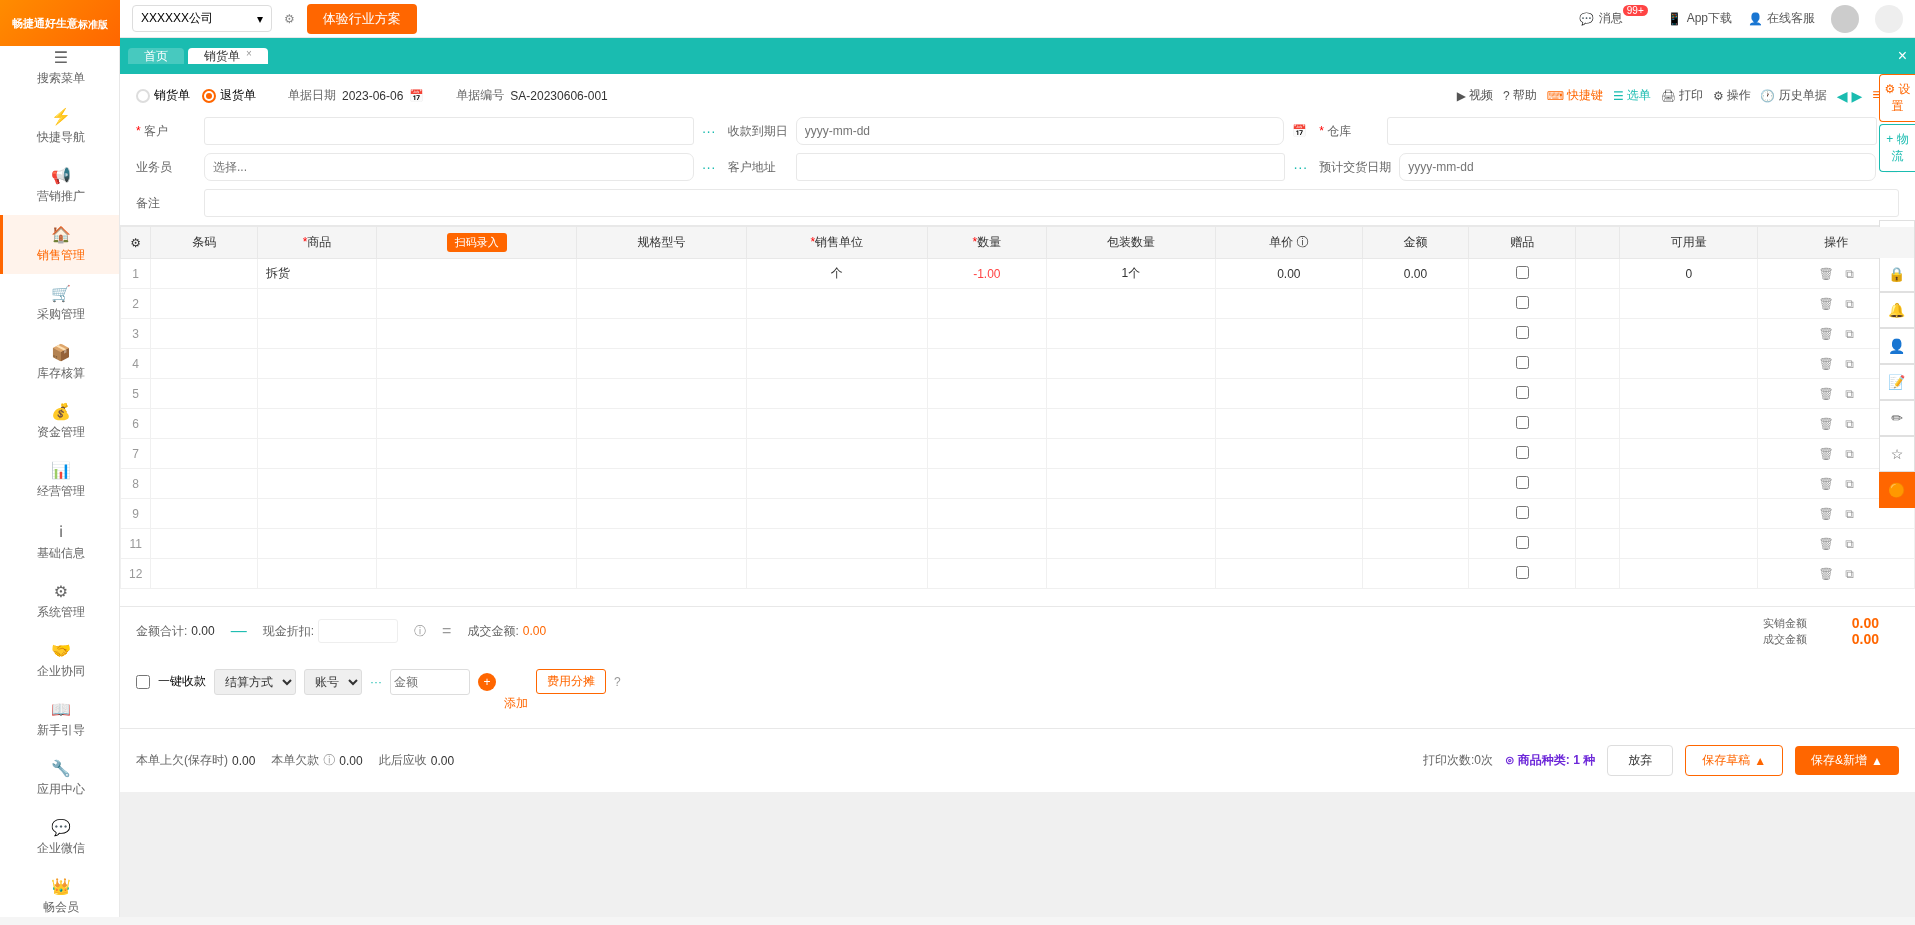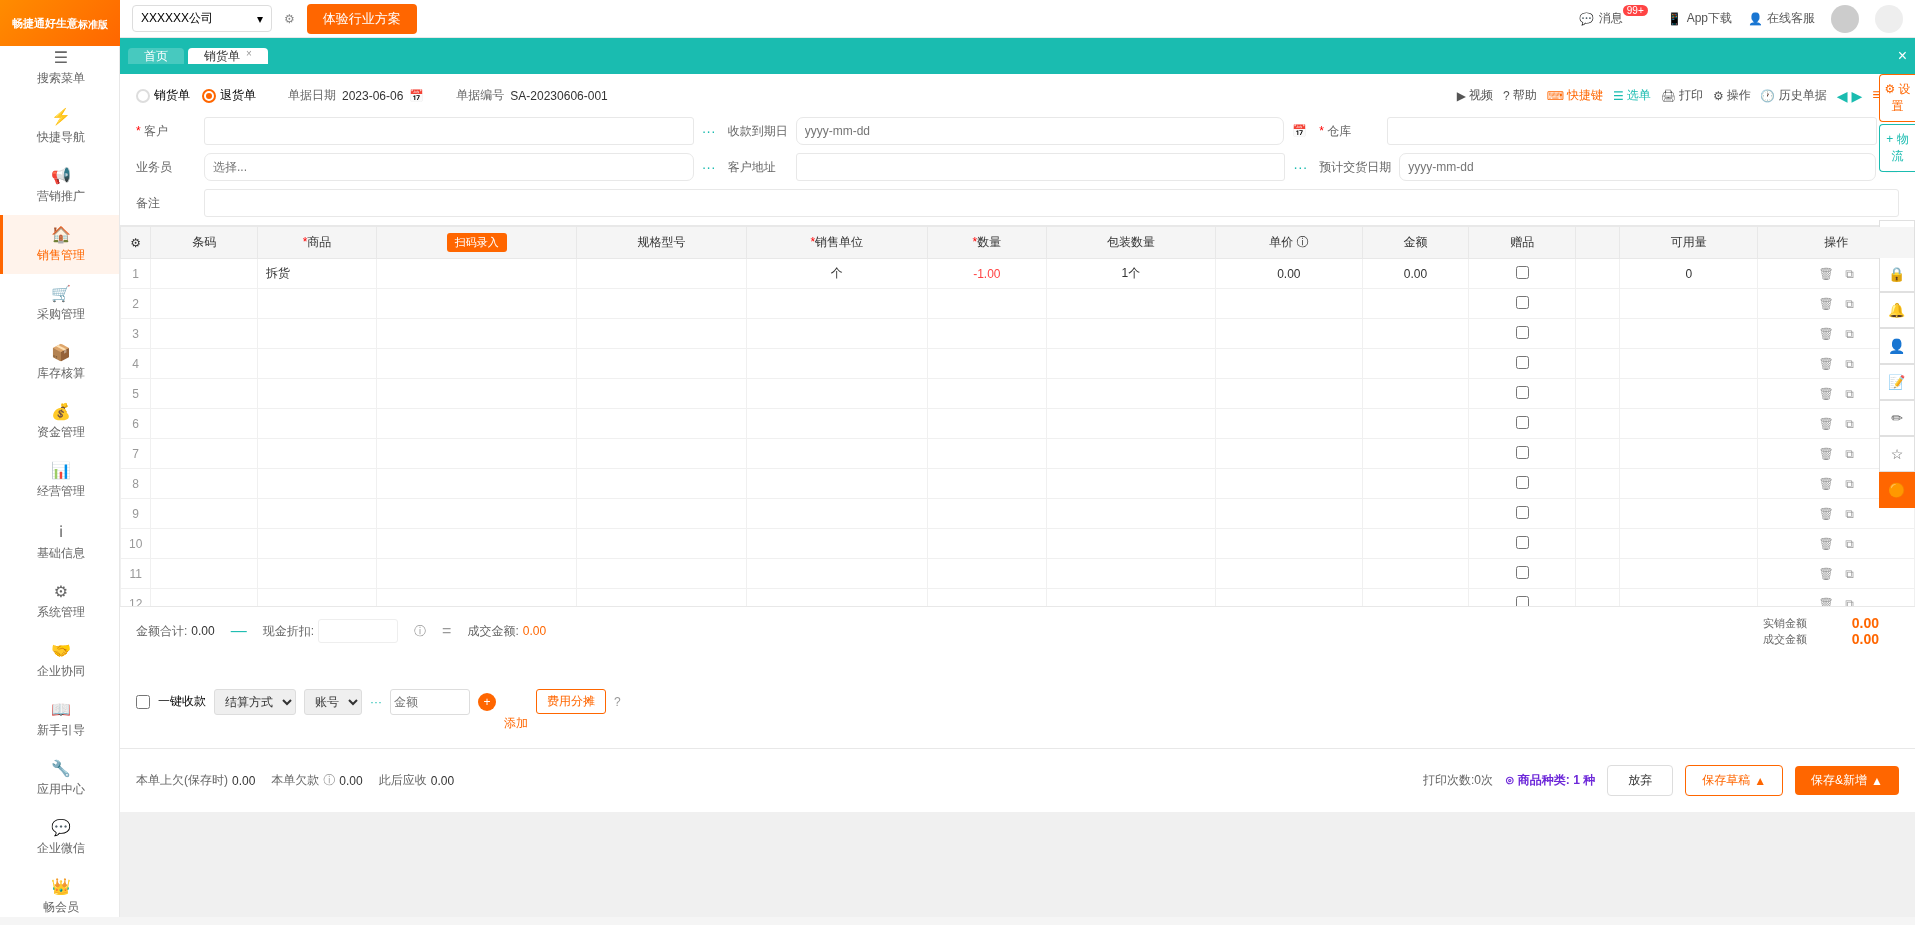--- a/index.html
+++ b/index.html
@@ -289,21 +289,21 @@
     
     .bottom-bar {
       background: #fff;
       border-top: 1px solid #e8e8e8;
       padding: 8px 16px;
     }
     .summary-row {
       display: flex;
       align-items: center;
       gap: 16px;
-      margin-bottom: 24px;
+      margin-bottom: 4px;
     }
     .summary-item { display: flex; align-items: center; gap: 4px; }
     .summary-label { color: #666; }
     .summary-value { color: #333; font-weight: 500; }
     .summary-value.orange { color: #ff6600; }
     .minus-sign { color: #1abcb0; font-size: 16px; }
     .equals-sign { color: #999; font-size: 16px; }
 
     .payment-row {
       display: flex;
@@ -834,39 +834,20 @@
       <td></td>
       <td class="checkbox-cell"><input type="checkbox" style=""></td>
       <td></td>
       <td></td>
       <td>
         <span class="delete-icon">🗑</span>
         <span class="delete-icon">⧉</span>
       </td>
     </tr>
             <tr>
-      <td class="row-num">10</td>
-      <td></td>
-      <td style="text-align:left;"></td>
-      <td></td>
-      <td></td>
-      <td></td>
-      <td style="color:#333;"></td>
-      <td></td>
-      <td></td>
-      <td></td>
-      <td class="checkbox-cell"><input type="checkbox" style=""></td>
-      <td></td>
-      <td></td>
-      <td>
-        <span class="delete-icon">🗑</span>
-        <span class="delete-icon">⧉</span>
-      </td>
-    </tr>
-            <tr>
       <td class="row-num">11</td>
       <td></td>
       <td style="text-align:left;"></td>
       <td></td>
       <td></td>
       <td></td>
       <td style="color:#333;"></td>
       <td></td>
       <td></td>
       <td></td>

